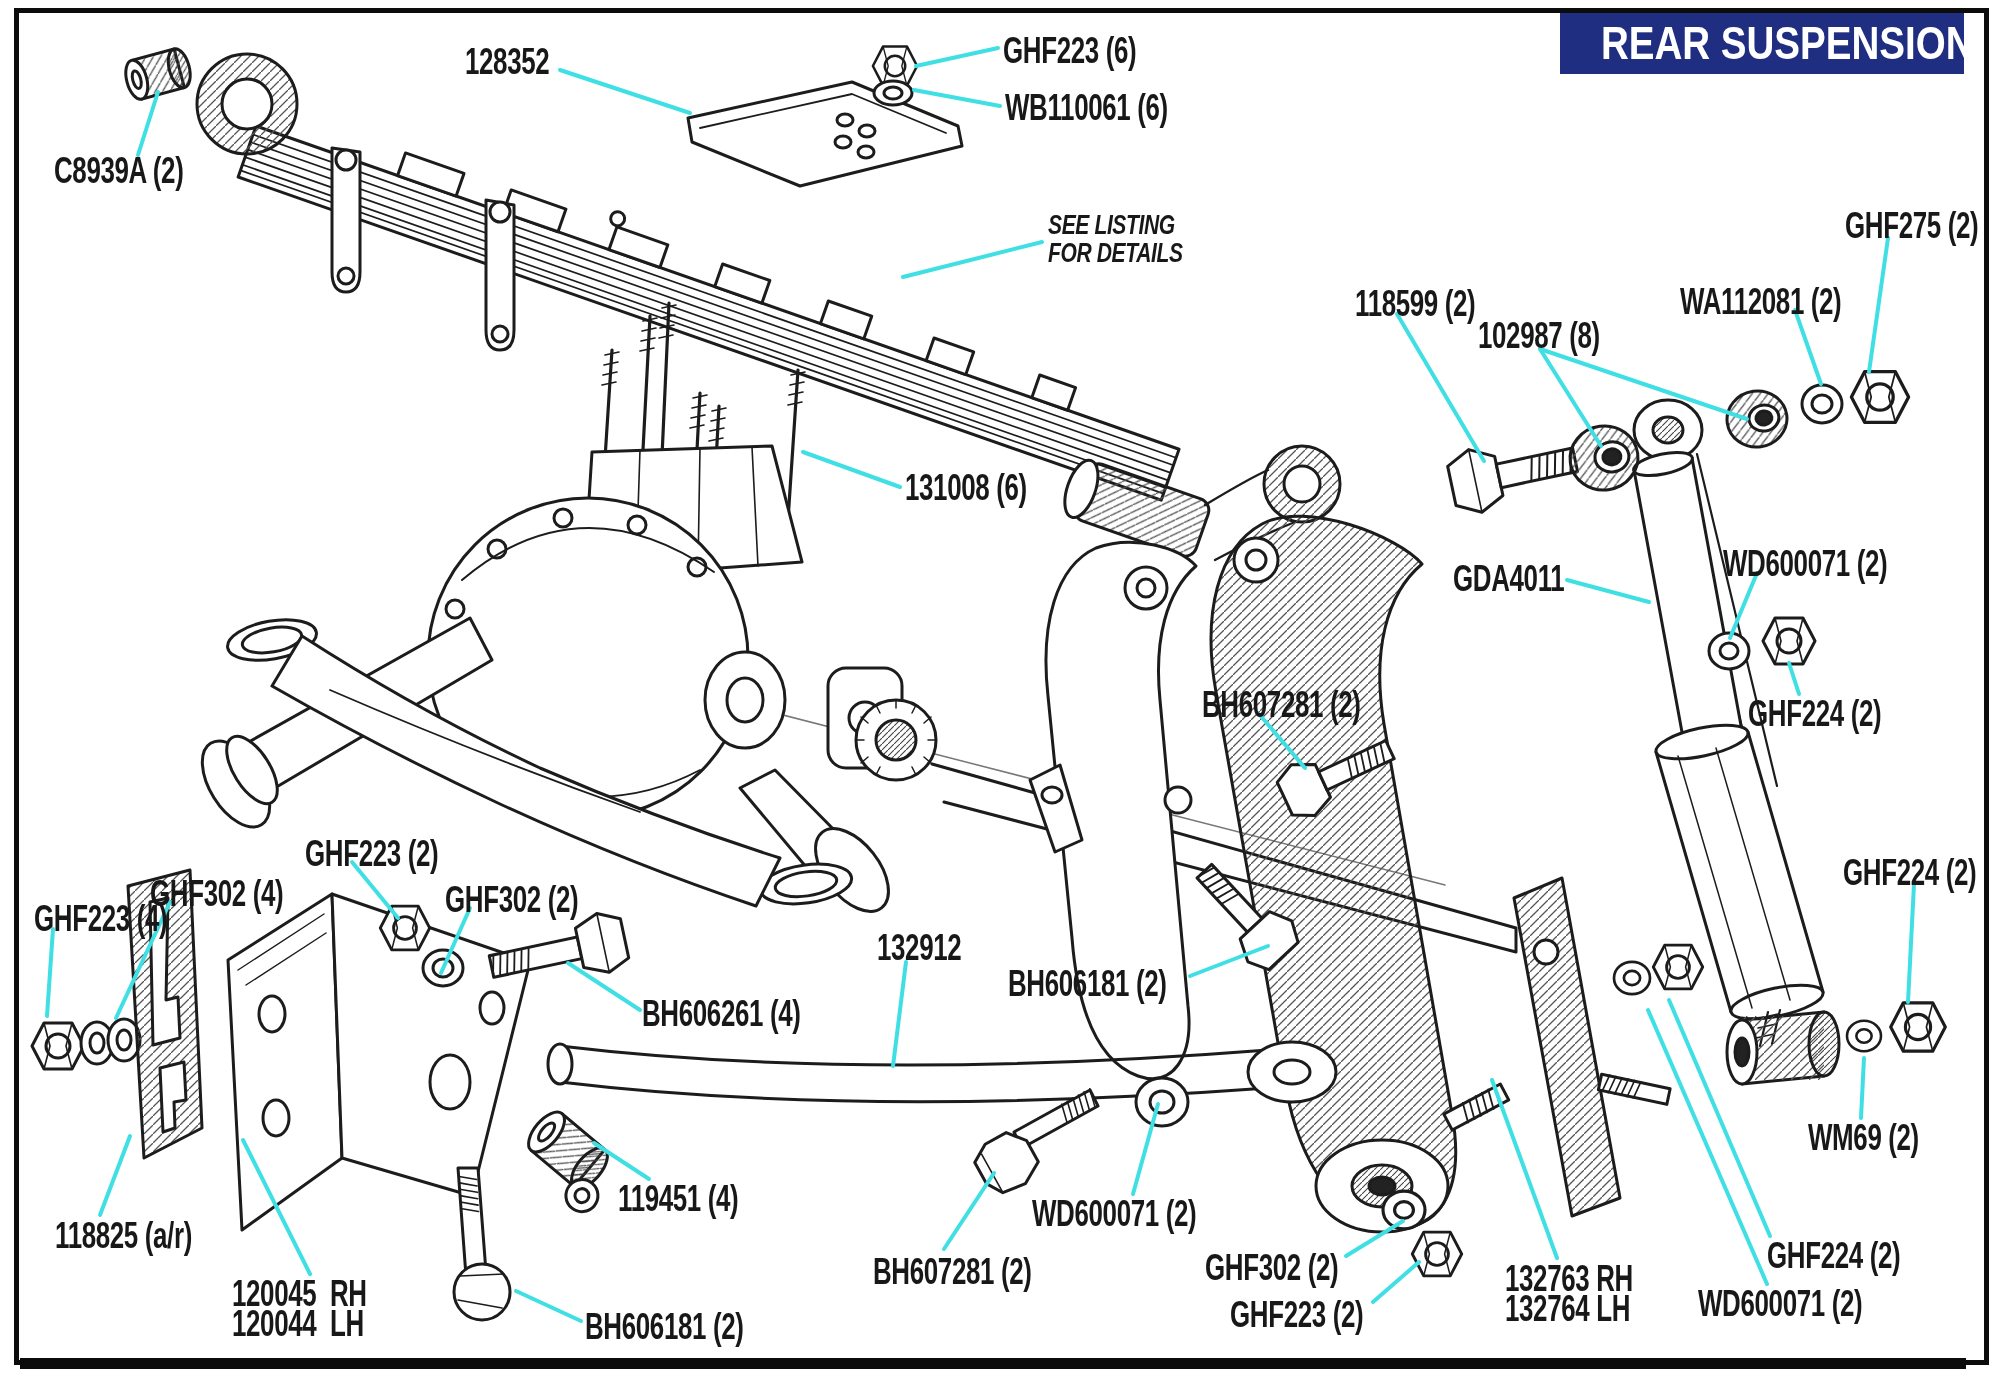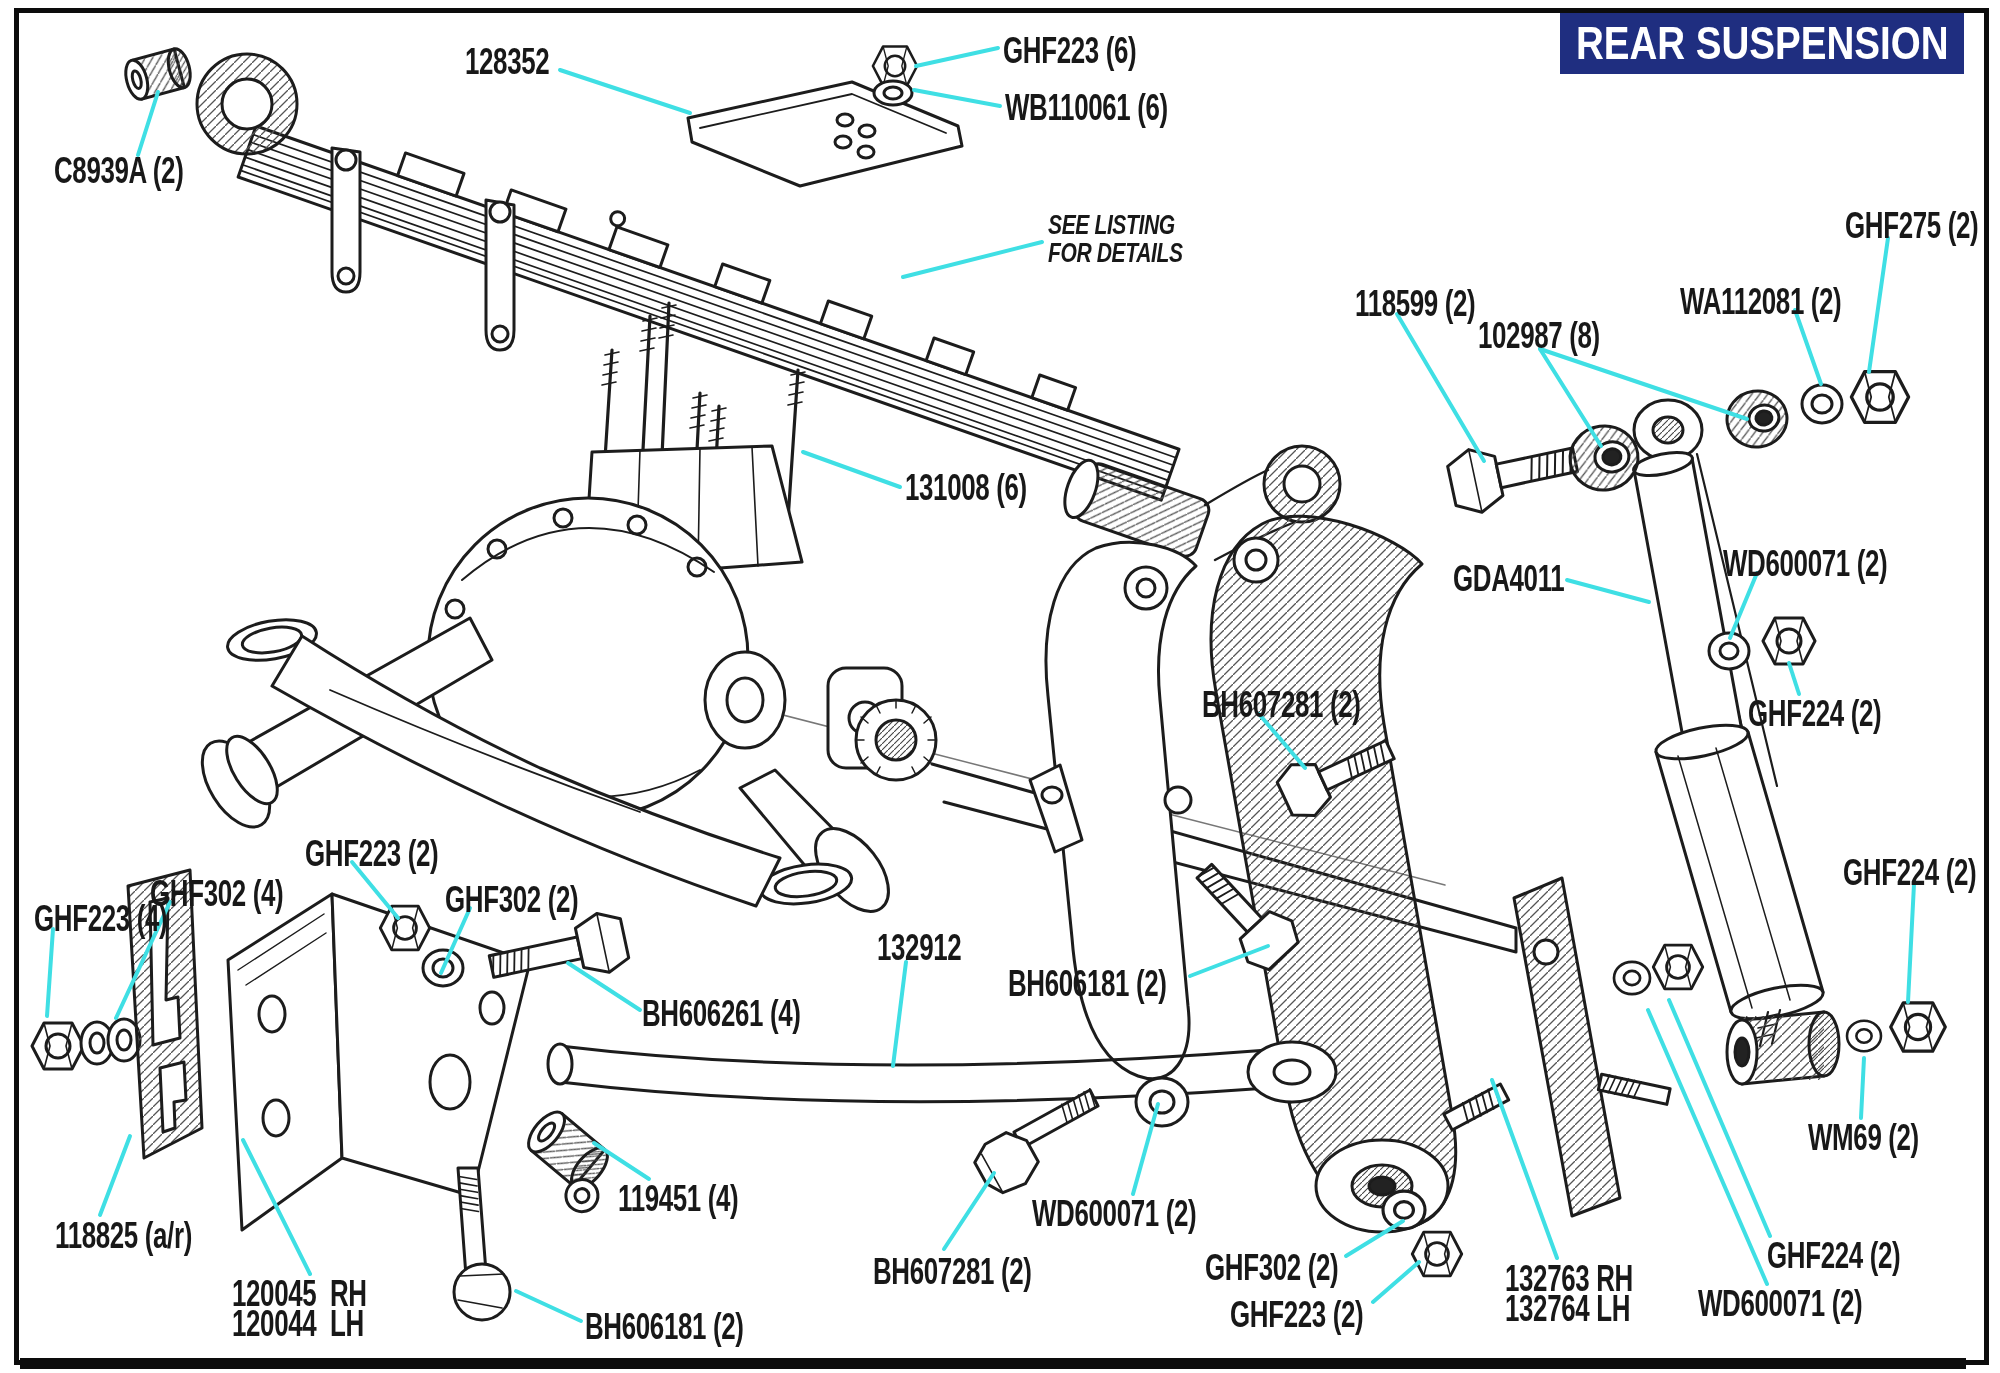--- a/index.html
+++ b/index.html
@@ -8,21 +8,21 @@
   #art{position:absolute;left:0;top:0;}
   #labels{position:absolute;left:0;top:0;width:100%;height:100%;pointer-events:none;}
   .lbl{position:absolute;font:700 36px/1 "Liberation Sans",sans-serif;color:#181818;
        letter-spacing:-0.5px;white-space:pre;transform:scale(0.72,1);transform-origin:0 0;}
   .note{font:700 italic 27px/1.12 "Liberation Sans",sans-serif;letter-spacing:-0.5px;
         transform:scale(0.78,1);transform-origin:0 0;}
   #frame{position:absolute;left:14px;top:8px;width:1965px;height:1347px;
          border:5px solid #0c0c0c;pointer-events:none;}
   #botbar{position:absolute;left:20px;top:1358px;width:1946px;height:11px;background:#0c0c0c;}
   #banner{position:absolute;left:1560px;top:10px;width:404px;height:64px;
-          display:flex;align-items:center;justify-content:center;}
+          display:flex;align-items:center;}
   #banner span{font:700 47px/1 "Liberation Sans",sans-serif;letter-spacing:0px;
           transform:scale(0.82,1);white-space:nowrap;}
 </style>
 </head>
 <body>
 
 <div id="canvas">
 
   <svg id="art" width="2000" height="1373" viewBox="0 0 2000 1373" stroke="#1c1c1c" stroke-width="3" fill="none" stroke-linecap="round" stroke-linejoin="round">
     <defs>

